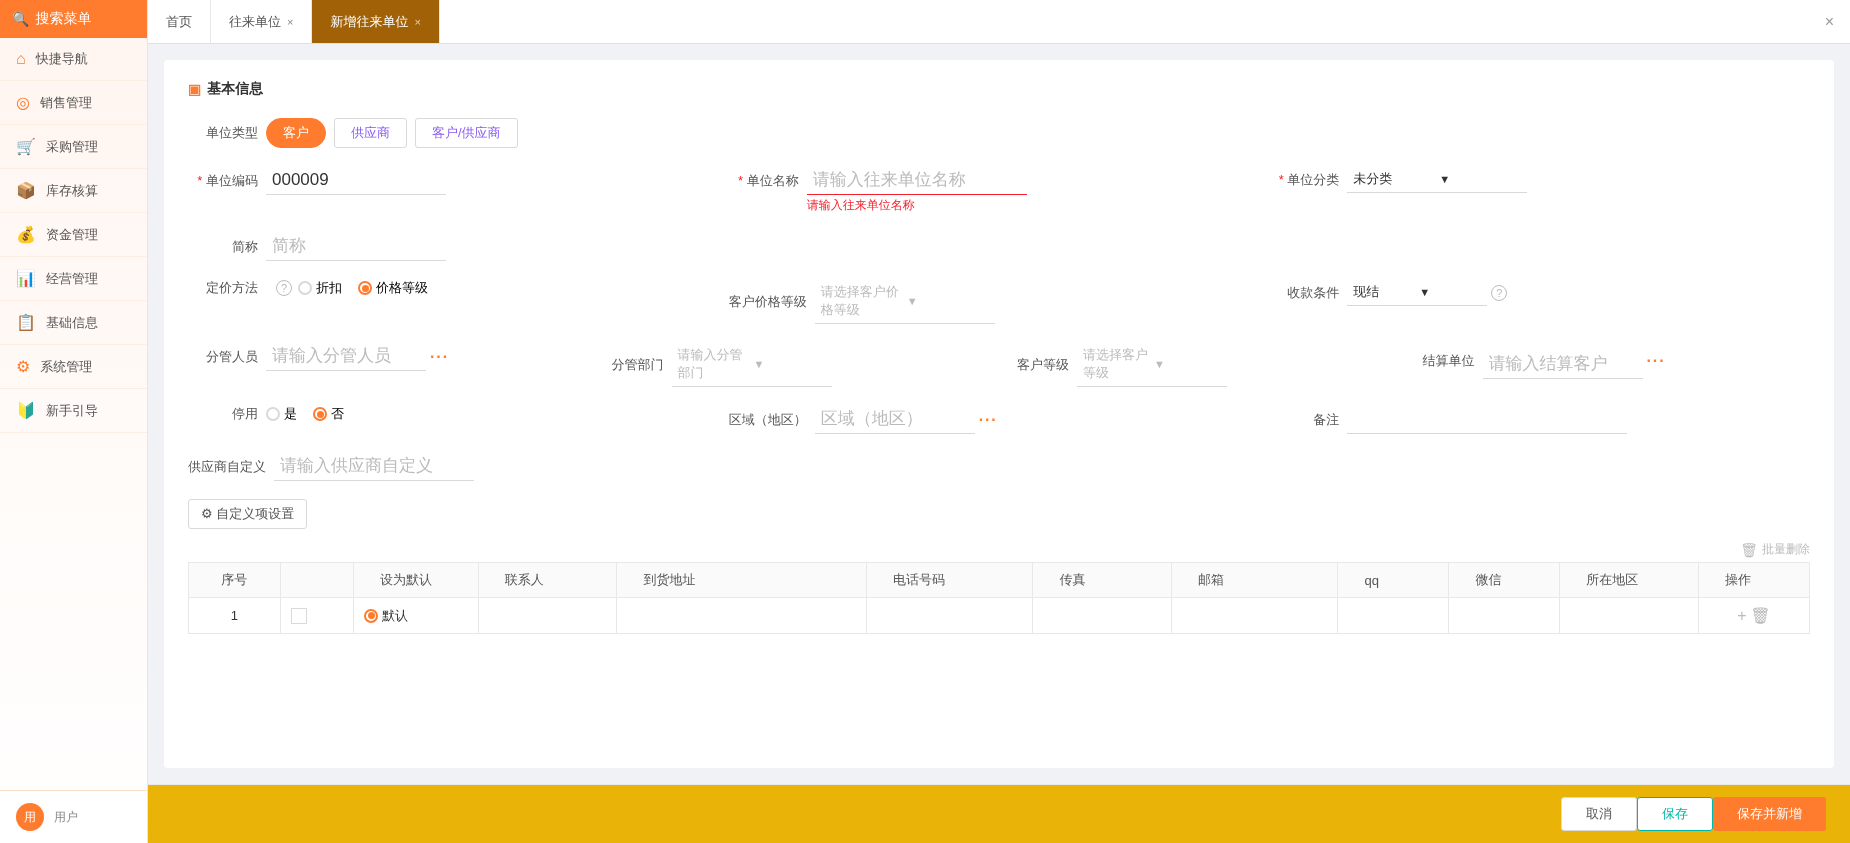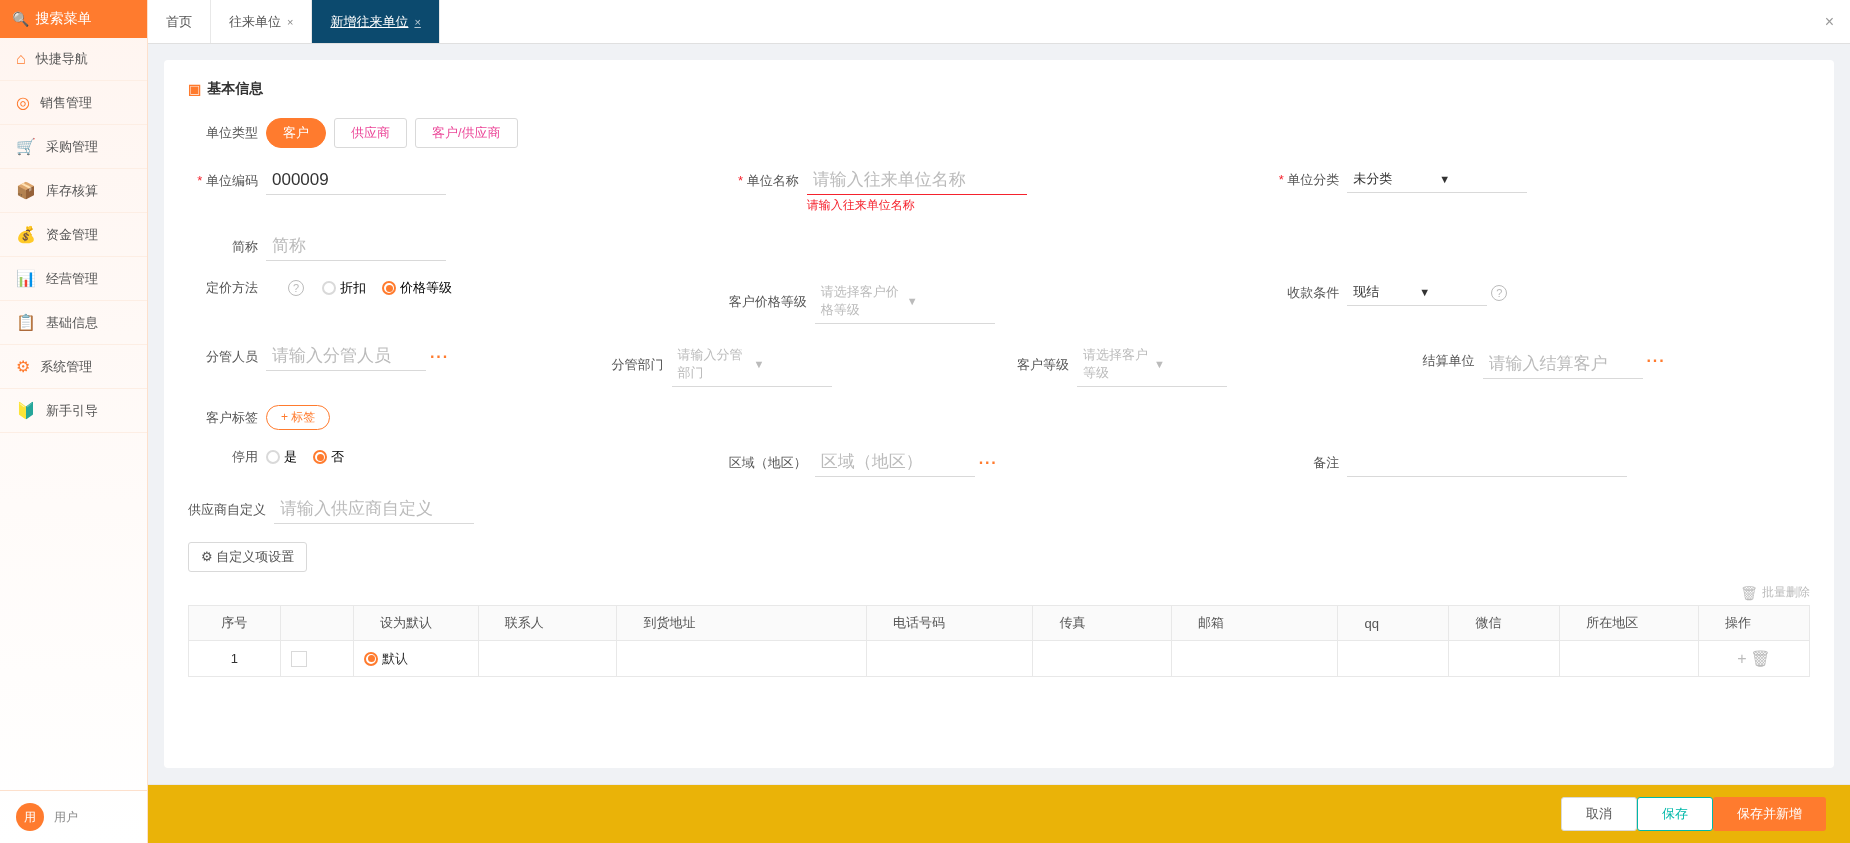--- a/index.html
+++ b/index.html
@@ -68,23 +68,22 @@
       align-items: center;
       padding: 0 18px;
       font-size: 13px;
       color: #555;
       cursor: pointer;
       border-right: 1px solid #e8e8e8;
       gap: 6px;
       white-space: nowrap;
     }
     .tab.active {
-      background: #0c4a6e;
+      background: #a16207;
       color: white;
-      text-decoration: underline;
     }
     .tab-close {
       font-size: 11px;
       color: inherit;
       opacity: 0.7;
       cursor: pointer;
     }
     .tab-spacer { flex: 1; }
     .tab-x-btn {
       display: flex;
@@ -185,21 +184,21 @@
     
     .unit-type-group {
       display: flex;
       gap: 8px;
     }
     .unit-btn {
       padding: 5px 16px;
       border-radius: 3px;
       border: 1px solid #d9d9d9;
       background: white;
-      color: #ec4899;
+      color: #8b5cf6;
       cursor: pointer;
       font-size: 13px;
     }
     .unit-btn.active {
       background: #ff7b2e;
       color: white;
       border-color: #ff7b2e;
       border-radius: 15px;
     }
 
@@ -466,21 +465,21 @@
       </div>
 
       <div class="form-row">
         <div class="form-group">
           <span class="form-label">简称</span>
           <input class="form-input" type="text" placeholder="简称" style="width: 180px;">
         </div>
       </div>
 
       <div class="form-row">
-        <div class="form-group" style="gap:18px;">
+        <div class="form-group" style="gap:6px;">
           <span class="form-label">定价方法</span>
           <span class="help-icon">?</span>
           <div class="radio-group">
             <div class="radio-item">
               <div class="radio-circle"></div>
               <span>折扣</span>
             </div>
             <div class="radio-item">
               <div class="radio-circle selected"></div>
               <span>价格等级</span>
@@ -524,28 +523,20 @@
             <span class="arrow">▼</span>
           </div>
         </div>
         <div class="form-group">
           <span class="form-label">结算单位</span>
           <input class="form-input" type="text" placeholder="请输入结算客户" style="width: 160px; margin-top: 8px;">
           <span class="more-btn">···</span>
         </div>
       </div>
 
-      <div class="form-row">
-        <div class="form-group">
-          <span class="form-label">客户标签</span>
-          <button class="tag-add-btn">
-            <span>+ 标签</span>
-          </button>
-        </div>
-      </div>
 
       <div class="form-row">
         <div class="form-group">
           <span class="form-label">停用</span>
           <div class="radio-group">
             <div class="radio-item">
               <div class="radio-circle"></div>
               <span>是</span>
             </div>
             <div class="radio-item">

